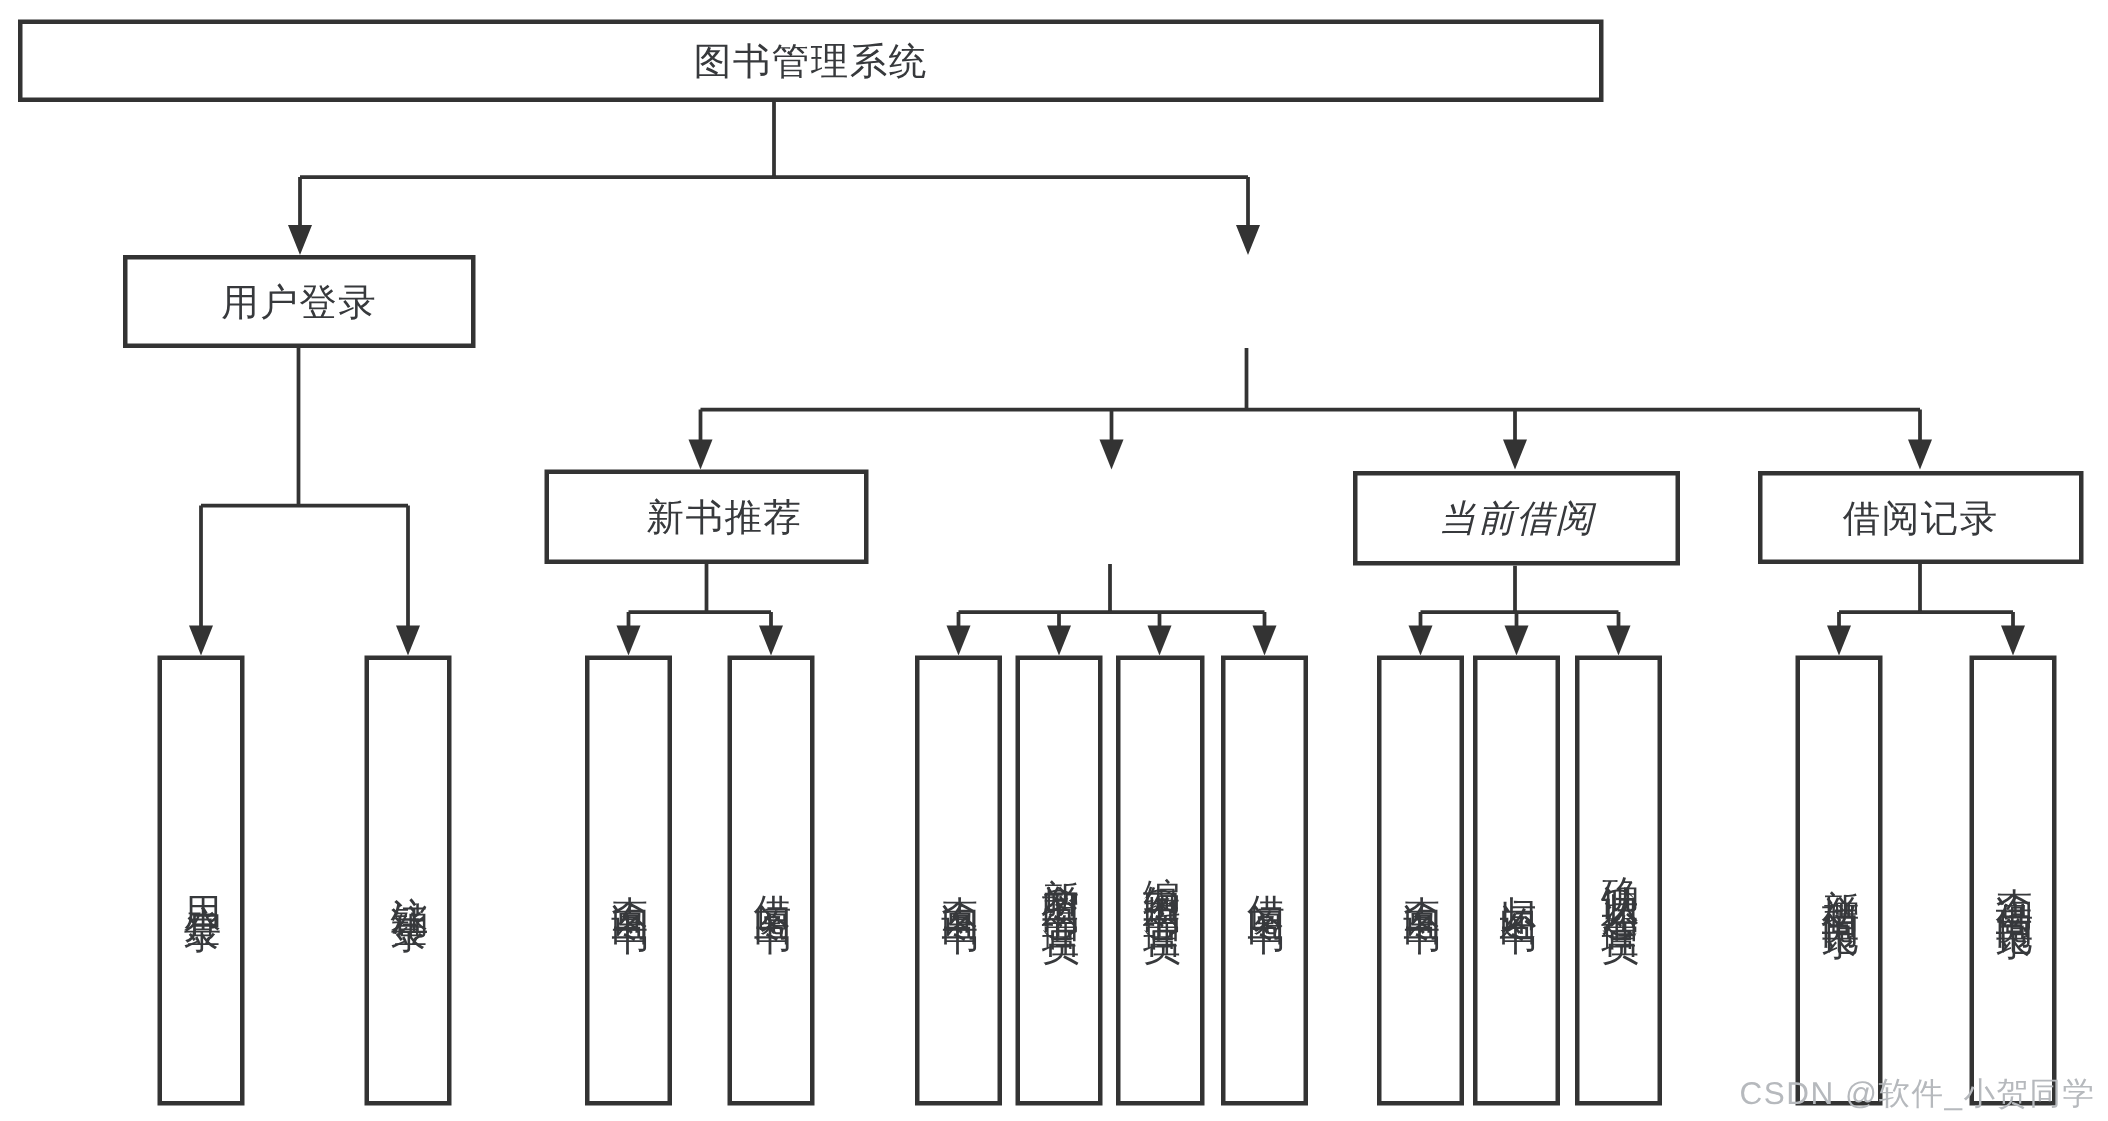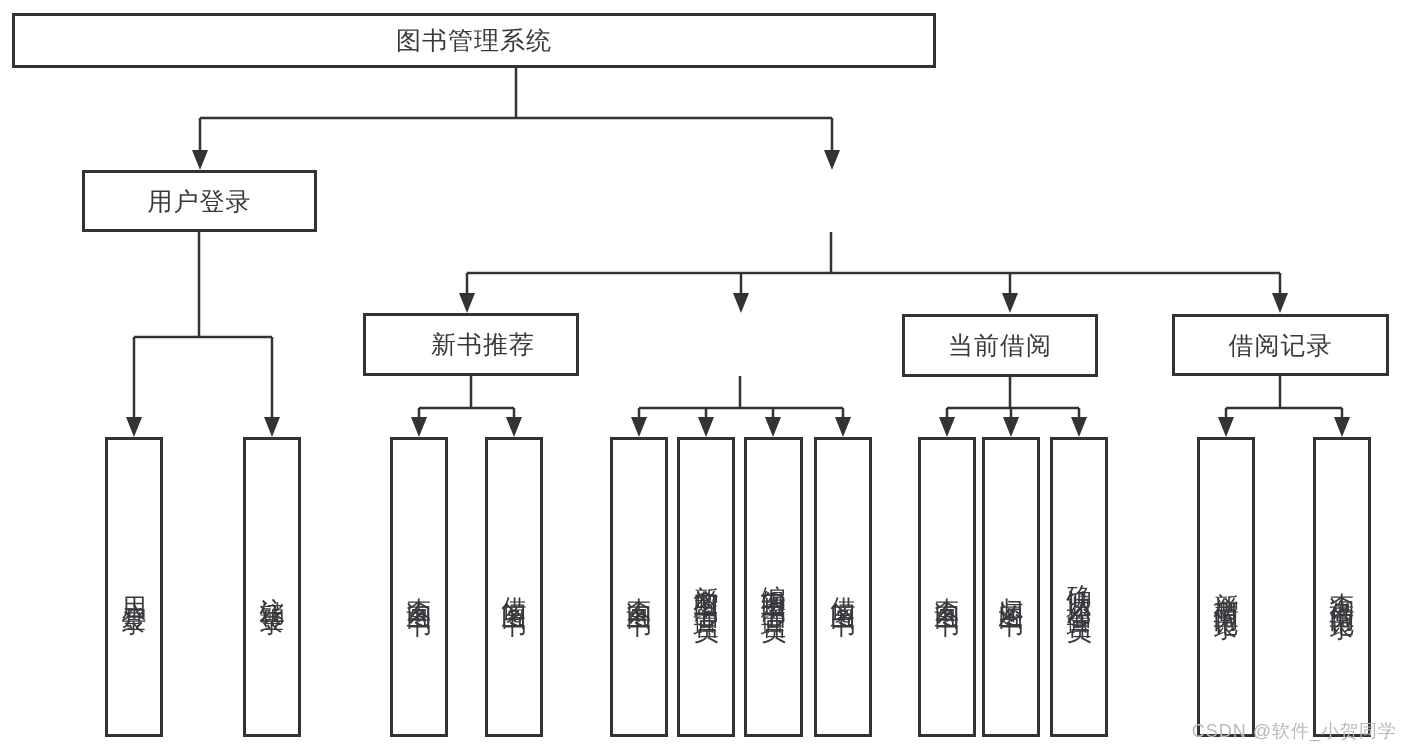--- a/index.html
+++ b/index.html
@@ -29,21 +29,21 @@
     writing-mode:vertical-rl;
     font-size:25px;
     letter-spacing:5px;
     line-height:1;
     white-space:nowrap;
     color:#37393c;
   }
   .watermark{
     position:absolute;
     right:8px;bottom:4px;
-    font-size:18px;
+    font-size:21px;
     color:#b6b9bd;
     letter-spacing:1px;
     z-index:5;
     white-space:nowrap;
   }
 </style>
 </head>
 <body>
 
 <div class="canvas">
@@ -74,32 +74,32 @@
       <polygon points="765,417 781,417 773,437"></polygon>
       <polygon points="835,417 851,417 843,437"></polygon>
       <polygon points="939,417 955,417 947,437"></polygon>
       <polygon points="1003,417 1019,417 1011,437"></polygon>
       <polygon points="1071,417 1087,417 1079,437"></polygon>
       <polygon points="1218,417 1234,417 1226,437"></polygon>
       <polygon points="1334,417 1350,417 1342,437"></polygon>
     </g>
   </svg>
 
-  <div class="box" style="left:12px;top:13px;width:924px;height:55px;">
+  <div class="box" style="left:12px;top:13px;width:1057px;height:55px;">
     <span class="hlabel">图书管理系统</span>
   </div>
 
   <div class="box" style="left:82px;top:170px;width:235px;height:62px;">
     <span class="hlabel">用户登录</span>
   </div>
 
   <div class="box" style="left:363px;top:313px;width:216px;height:63px;padding-left:24px;">
     <span class="hlabel">新书推荐</span>
   </div>
-  <div class="box" style="left:902px;top:314px;width:196px;height:63px;">
+  <div class="box" style="left:902px;top:314px;width:218px;height:63px;font-style:italic;">
     <span class="hlabel">当前借阅</span>
   </div>
   <div class="box" style="left:1172px;top:314px;width:217px;height:62px;">
     <span class="hlabel">借阅记录</span>
   </div>
 
   <div class="box leaf" style="left:105px;top:437px;width:58px;height:300px;">
     <span class="vt">用户登录</span>
   </div>
   <div class="box leaf" style="left:243px;top:437px;width:58px;height:300px;">

